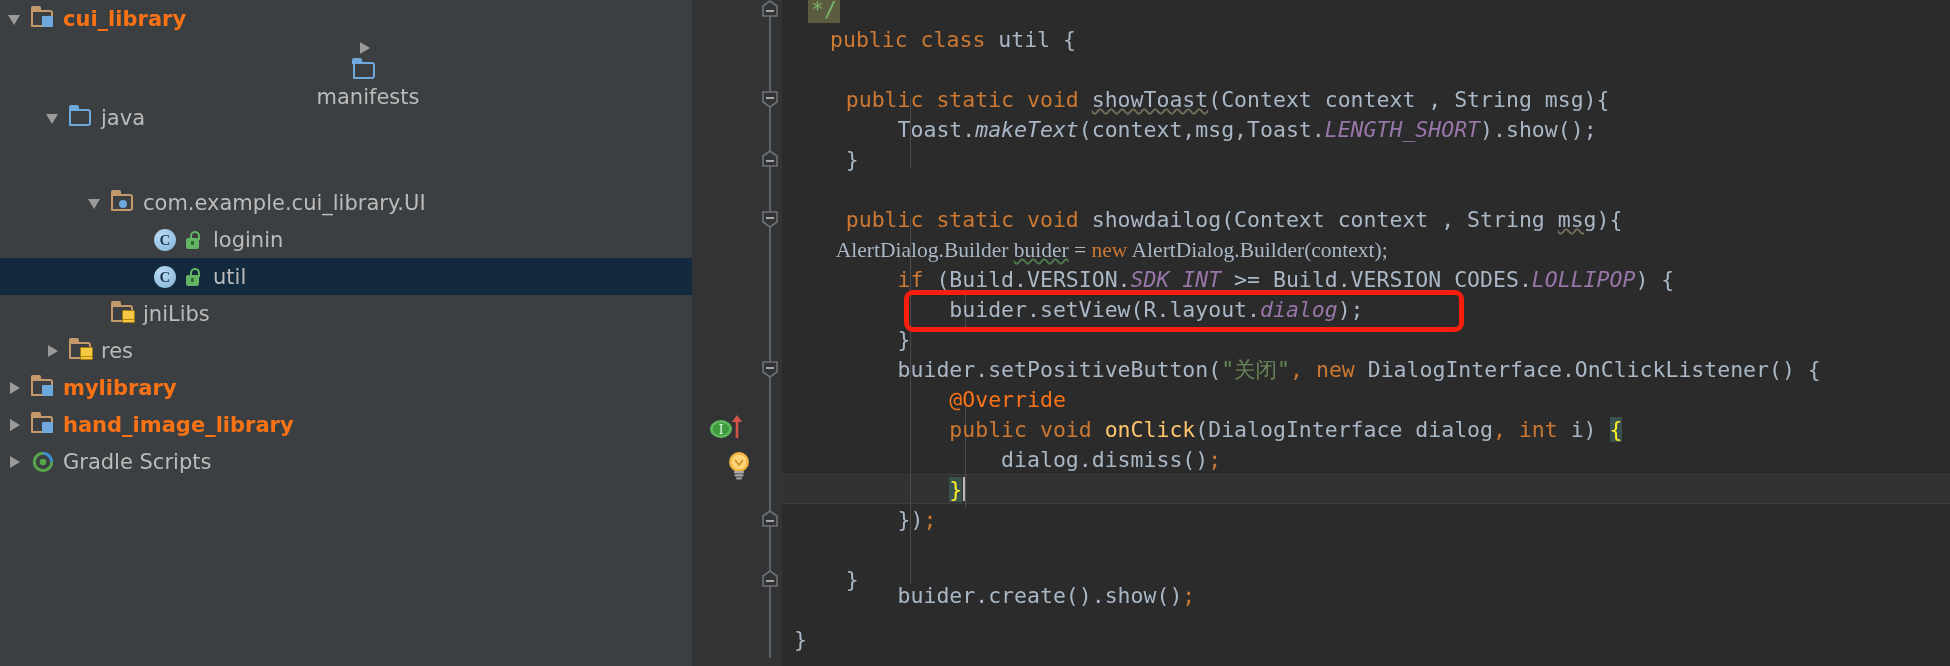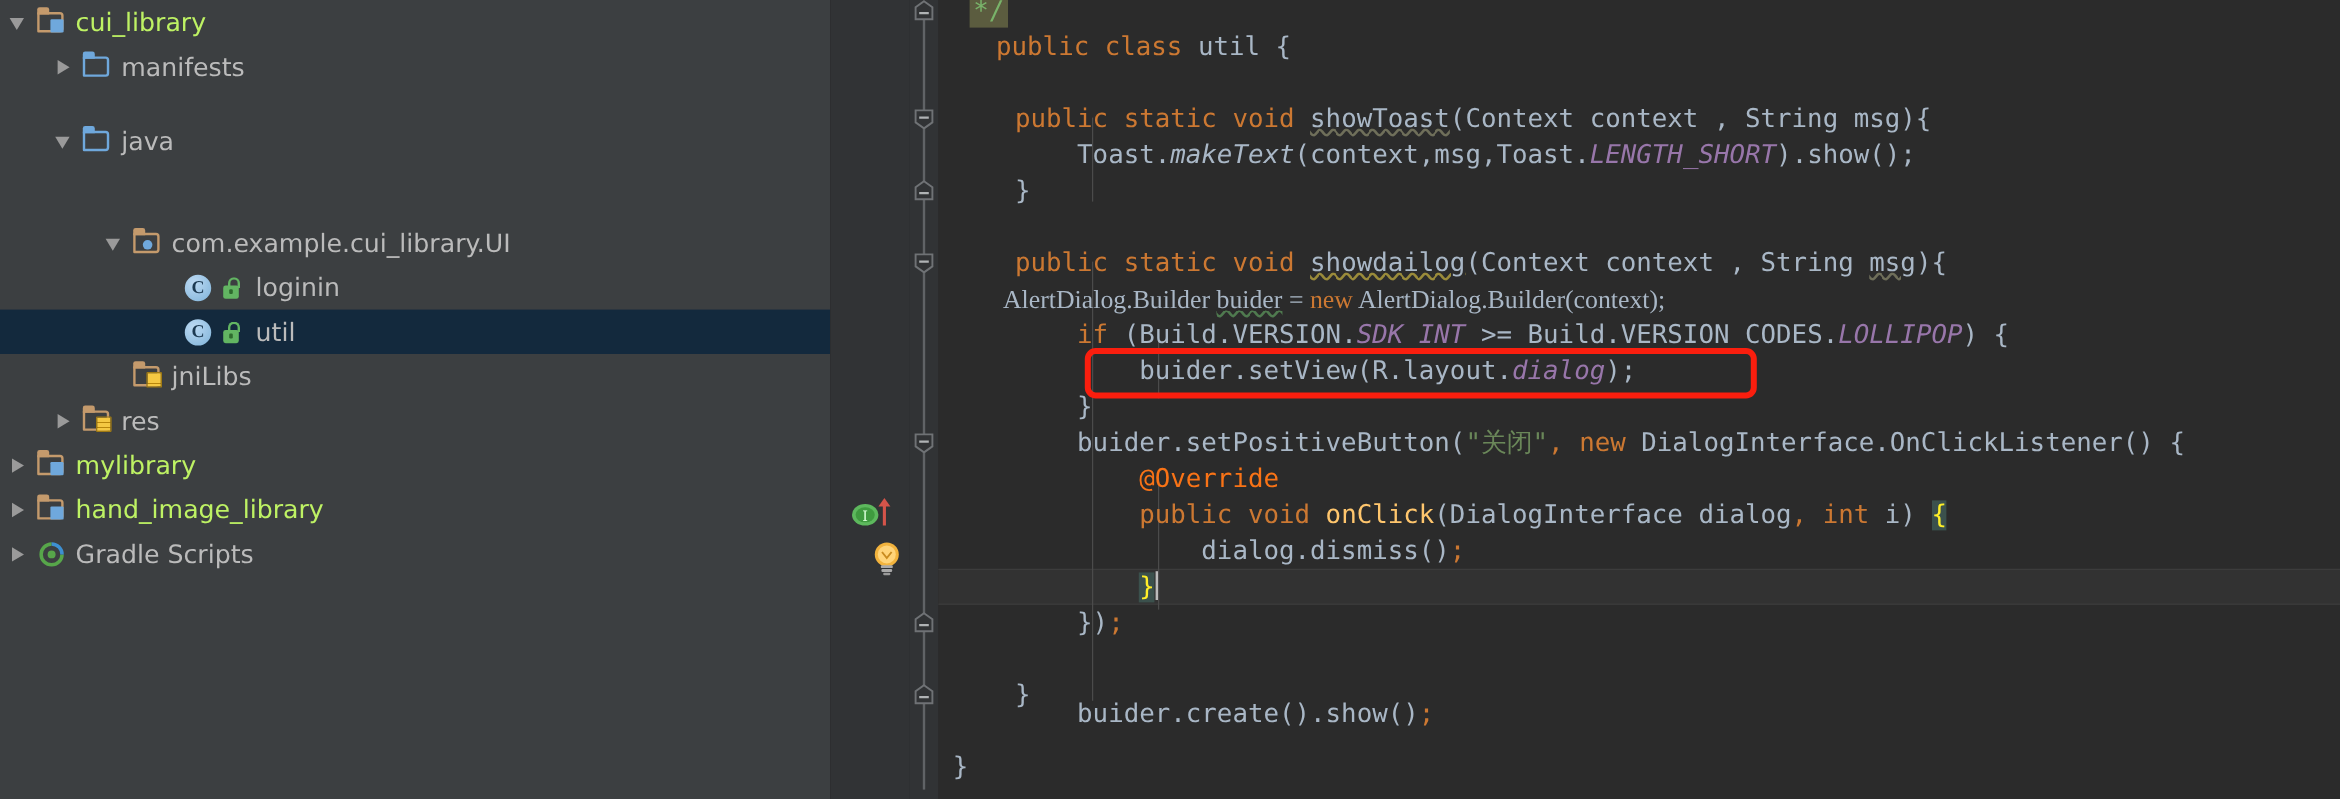--- a/index.html
+++ b/index.html
@@ -176,21 +176,21 @@
     border-bottom: none;
     border-radius: 6px 6px 0 0;
     box-sizing: border-box;
   }
   .gradle-ico {
     position: absolute;
     left: 2px; top: 1px;
     width: 22px; height: 22px;
   }
   .tree-label { padding-left: 2px; }
-  .tree-label.bold { font-weight: normal; color: #bef264; }
+  .tree-label.bold { font-weight: bold; color: #f97316; }
 
   
   .editor-wrap {
     flex: 1 1 auto;
     height: 666px;
     background: #2b2b2b;
     position: relative;
     overflow: hidden;
   }
   .gutter {
@@ -242,21 +242,20 @@
   .anno { color: #f97316; }
   .punct{ color: #cc7832; }
   .plain{ color: #a9b7c6; }
   .warnspell {
     text-decoration: underline;
     text-decoration-style: wavy;
     text-decoration-color: #6f6f5a;
     text-decoration-thickness: 1.5px;
   }
   .warnspell-y {
-    text-decoration: underline;
     text-decoration-style: wavy;
     text-decoration-color: #9a8b3a;
     text-decoration-thickness: 1.5px;
   }
   .warnspell-g {
     text-decoration: underline;
     text-decoration-style: wavy;
     text-decoration-color: #4f7a4f;
     text-decoration-thickness: 1.5px;
   }
@@ -310,21 +309,21 @@
     <div class="tree-row" style="top:0;padding-left:4px;">
       <span class="arrow expanded"></span>
       <span class="ico">
         <span class="folder-tan">
             <span class="badge-blue"></span>
           </span>
       </span>
       <span class="tree-label bold">cui_library</span>
     </div>
 
-    <div class="tree-row" style="padding-left:42px;">
+    <div class="tree-row" style="padding-left:42px;flex-direction:column;">
       <span class="arrow collapsed"></span>
       <span class="ico">
         <span class="folder-blue"></span>
       </span>
       <span class="tree-label">manifests</span>
     </div>
 
     <div class="tree-row" style="padding-left:42px;margin-top:25px;">
       <span class="arrow expanded"></span>
       <span class="ico">

